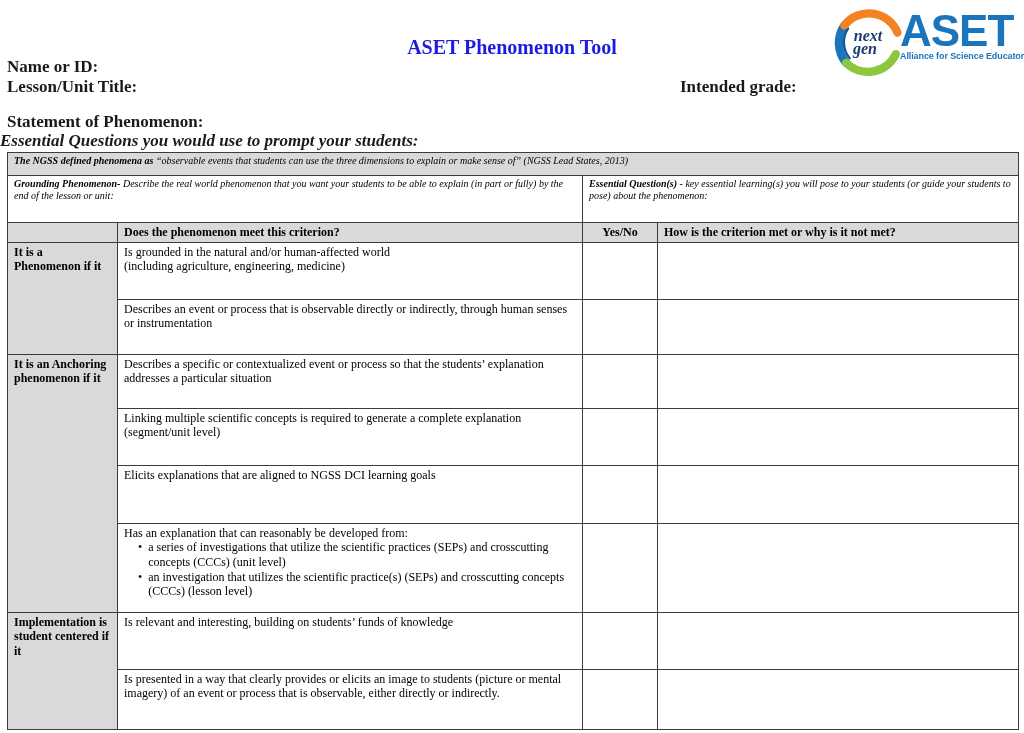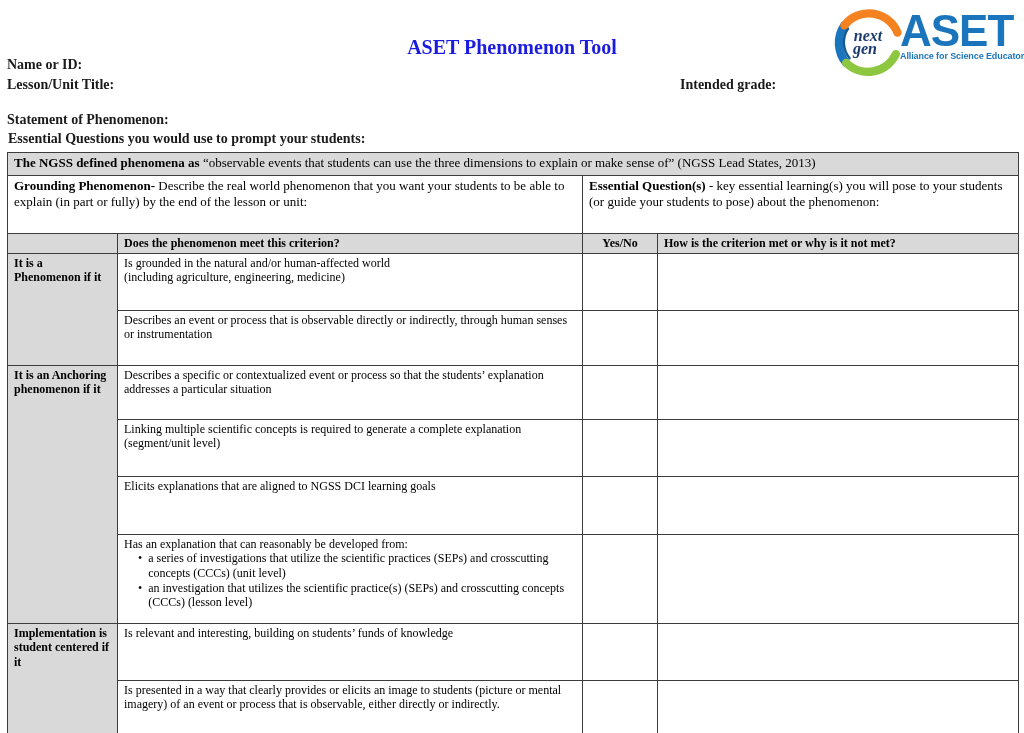--- a/index.html
+++ b/index.html
@@ -7,26 +7,26 @@
   .page {
     position:relative; width:1024px; height:733px; background:#ffffff;
     font-family:"Liberation Serif", serif; color:#000; overflow:hidden;
     margin:0 auto;
   }
   
   .doc-title {
     position:absolute; top:36px; left:0; right:0; text-align:center;
     font-size:20px; font-weight:bold; color:#1c1ce0;
   }
-  .field-label { position:absolute; font-size:14px; font-weight:bold; color:#1a1a1a; }
+  .field-label { position:absolute; font-size:17px; font-weight:bold; color:#1a1a1a; }
   .lbl-name    { top:57px;  left:7px; }
   .lbl-lesson  { top:77px;  left:7px; }
   .lbl-grade   { top:77px;  left:680px; }
   .lbl-stmt    { top:112px; left:7px; }
-  .lbl-eq      { top:131px; left:8px; }
+  .lbl-eq      { top:131px; left:0;font-style:italic; }
   
   .logo { position:absolute; top:3px; right:2px; width:192px; height:76px; display:flex; align-items:flex-start; }
   .swirl-wrap { position:relative; width:76px; height:76px; flex:0 0 auto; }
   .swirl-wrap svg { position:absolute; inset:0; }
   .nextgen {
     position:absolute; inset:0; display:flex; flex-direction:column;
     align-items:center; justify-content:center; text-align:center;
     font-style:italic; font-weight:bold; color:#1b3a6e;
     font-size:16px; line-height:13px; padding-top:2px;
   }
@@ -44,21 +44,21 @@
   table.tool {
     position:absolute; top:152px; left:7px; width:1011px;
     border-collapse:collapse; table-layout:fixed;
     font-size:12px; line-height:1.22;
   }
   table.tool td { border:1px solid #3c3c3c; vertical-align:top; padding:2px 6px; }
   table.tool { border:1.5px solid #333; }
   td.gray { background:#d9d9d9; }
   td.bold { font-weight:bold; }
   td.center { text-align:center;margin-top:16px; }
-  .intro-cell, .ngss-cell { font-size:13px; }
+  .intro-cell, .ngss-cell { font-size:10px;font-style:italic; }
   td.group-label { font-weight:bold; padding:2px 4px 2px 5px; }
   td.crit { white-space:pre-line; }
   .bullet { display:flex; gap:6px; padding-left:14px; white-space:normal; }
   .bullet .dot { flex:0 0 auto; }
   td.fill { background:#fff; }
 </style>
 </head>
 <body>
 
 <div class="page">
@@ -99,21 +99,21 @@
         <col style="width:465px">
         <col style="width:75px">
         <col style="width:361px">
     </colgroup>
 
     <tbody>
         <tr style="height:23px">
       <td colspan="4" class="gray ngss-cell"><b>The NGSS defined phenomena as</b><span> “observable events that students can use the three dimensions to explain or make sense of” (NGSS Lead States, 2013)</span></td>
     </tr>
 
-    <tr style="height:58px">
+    <tr style="height:47px">
       <td colspan="2" class="intro-cell"><b>Grounding Phenomenon-</b><span> Describe the real world phenomenon that you want your students to be able to explain (in part or fully) by the end of the lesson or unit:</span></td>
       <td colspan="2" class="intro-cell"><b>Essential Question(s)</b><span> - key essential learning(s) you will pose to your students (or guide your students to pose) about the phenomenon:</span></td>
     </tr>
 
     <tr style="height:18px">
       <td class="gray"></td>
       <td class="gray bold">Does the phenomenon meet this criterion?</td>
       <td class="gray bold center">Yes/No</td>
       <td class="gray bold">How is the criterion met or why is it not met?</td>
     </tr>

